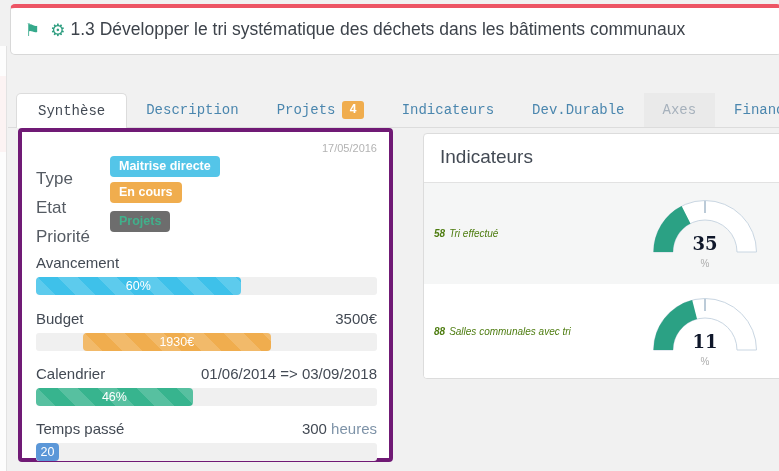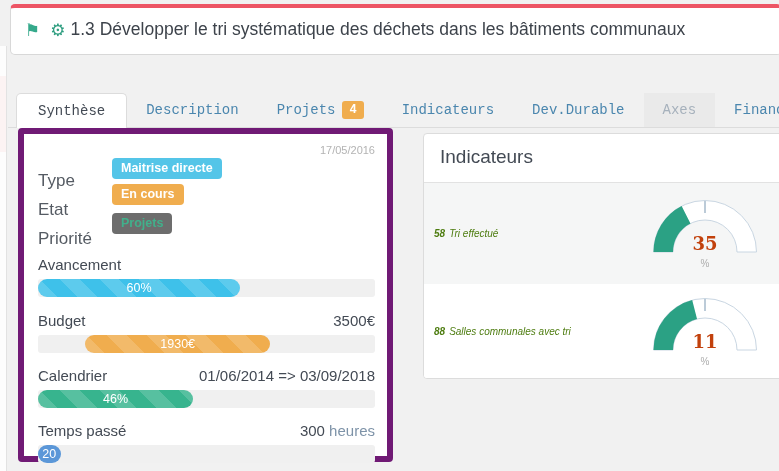--- a/index.html
+++ b/index.html
@@ -31,35 +31,35 @@
     font-size:14px; color:#4a86ae; cursor:pointer; white-space:nowrap; }
   .tab.active { background:#fff; color:#434a54;
     border:1px solid #dcdcdc; border-bottom:none; border-radius:5px 5px 0 0;
     margin-bottom:-1px; padding:0 21px; }
   .tab.disabled { background:#eaeaea; color:#a6b1bc; }
   .tab-badge { background:#f0ad4e; color:#fff; font-size:12px; font-weight:bold;
     border-radius:3px; padding:2px 7px; line-height:14px; }
 
   
   .syn-card { position:absolute; left:18px; top:128px; width:375px; height:334px;
-    background:#fff; border:6px solid #701a75; border-radius:4px; }
+    background:#fff; border:4px solid #701a75; border-radius:4px; }
   .syn-date { position:absolute; top:10px; right:12px; font-size:11px; color:#b3b3b3; }
   .meta { position:absolute; left:14px; top:20px; }
   .meta-row { display:flex; align-items:center; height:22px; margin-bottom:7px; }
   .meta-label { width:74px; font-size:17px; color:#555b63;margin-top:31px; }
   .badge { font-size:12.5px; font-weight:bold; color:#fff; border-radius:4px;
     padding:3px 9px; line-height:15px; }
 
   .sec { position:absolute; left:14px; right:12px; }
   .sec-head { display:flex; justify-content:space-between; align-items:baseline;
     font-size:15px; color:#434a54; height:20px; }
   .sec-right { font-size:15px; color:#434a54; }
   .sec-right .unit { color:#7e93a8; }
   .pbar { margin-top:3px; height:18px; background:#f0f0f0; border-radius:3px; overflow:hidden; }
-  .pfill { height:18px; border-radius:9px; color:#fff; font-size:12.5px;
+  .pfill { height:18px; border-radius:4px; color:#fff; font-size:12.5px;
     line-height:18px; text-align:center; }
   .pfill.striped {
     background-image:repeating-linear-gradient(45deg, rgba(255,255,255,.16) 0 14px, rgba(255,255,255,0) 14px 28px);
   }
   .sec-avancement { top:122px; } .sec-budget { top:178px; }
   .sec-calendrier { top:233px; } .sec-temps { top:288px; }
 
   
   .ind-card { position:absolute; left:423px; top:133px; width:360px; height:246px;
     background:#fff; border:1px solid #dcdcdc; border-radius:4px; overflow:hidden; }
@@ -68,21 +68,21 @@
   .ind-row { display:flex; align-items:center; justify-content:space-between;
     padding:0 24px 0 10px; }
   .ind-row.striped { background:#f5f6f6; height:101px; }
   .ind-row.plain { background:#fff; height:95px; }
   .ind-label { font-style:italic; font-size:10px; color:#4d7c0f; }
   .ind-label b { margin-right:4px; }
   .gauge-wrap { width:106px; flex:none; }
   .gauge { position:relative; width:106px; height:55px; }
   .gauge-value { position:absolute; left:0; right:0; bottom:0; text-align:center;
     font-family:"DejaVu Serif","Liberation Serif",serif; font-weight:bold;
-    font-size:18px; color:#c2410c; }
+    font-size:18px; color:#0f172a; }
   .gauge-unit { text-align:center; font-size:10px; color:#adadad; margin-top:4px; }
 </style>
 </head>
 <body>
 
 <div class="left-strip">
     <div class="tint"></div>
   </div>
 
 <div class="header-card">

